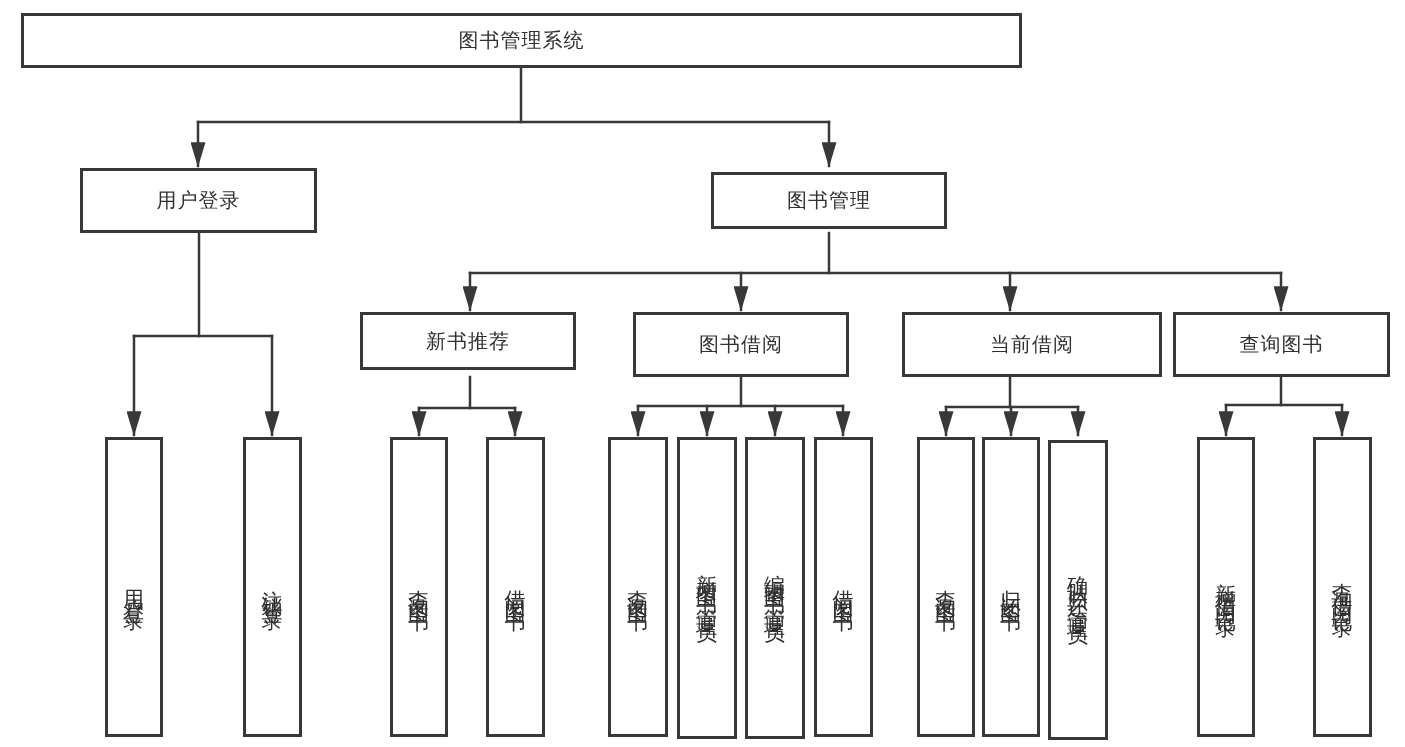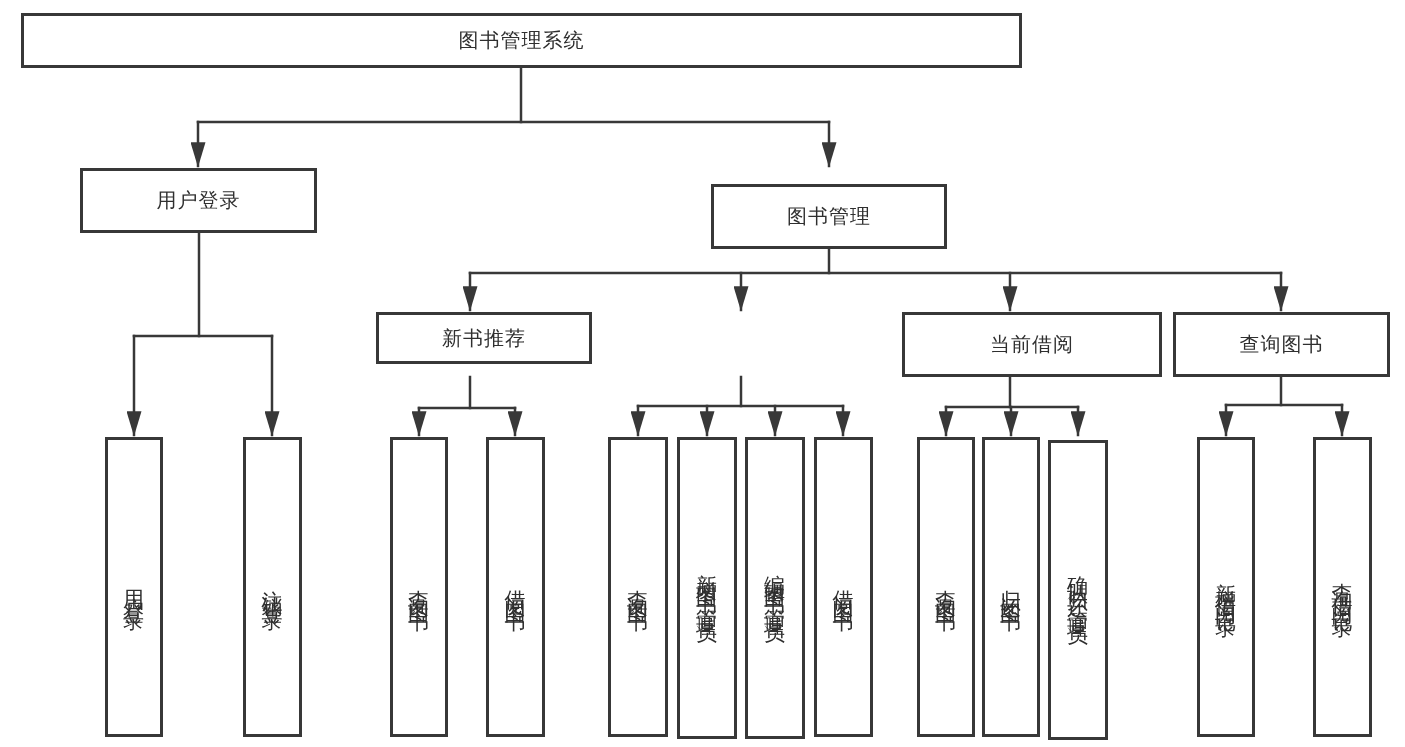--- a/index.html
+++ b/index.html
@@ -129,23 +129,24 @@
       <path d="M1281,377 V405"></path>
       <path d="M1226,405 H1342"></path>
       <path d="M1226,405 V435" marker-end="url(#arr)"></path>
       <path d="M1342,405 V435" marker-end="url(#arr)"></path>
     </g>
   </svg>
 
   <div class="box" style="left:21px;top:13px;width:1001px;height:55px">图书管理系统</div>
 
   <div class="box" style="left:80px;top:168px;width:237px;height:65px">用户登录</div>
-  <div class="box" style="left:711px;top:184px;width:236px;height:65px">图书管理</div>
+  <div class="box" style="left:711px;top:172px;width:236px;height:57px">图书管理</div>
 
-  <div class="box" style="left:376px;top:312px;width:216px;height:52px">新书推荐</div>
+  <div class="box" style="left:360px;top:312px;width:216px;height:58px">新书推荐</div>
+  <div class="box" style="left:633px;top:312px;width:216px;height:65px">图书借阅</div>
   <div class="box" style="left:902px;top:312px;width:260px;height:65px">当前借阅</div>
   <div class="box" style="left:1173px;top:312px;width:217px;height:65px">查询图书</div>
 
   <div class="box leaf" style="left:105px;top:437px;width:58px;height:300px">
     <span>用户登录</span>
   </div>
   <div class="box leaf" style="left:243px;top:437px;width:59px;height:300px">
     <span>注销登录</span>
   </div>
 

